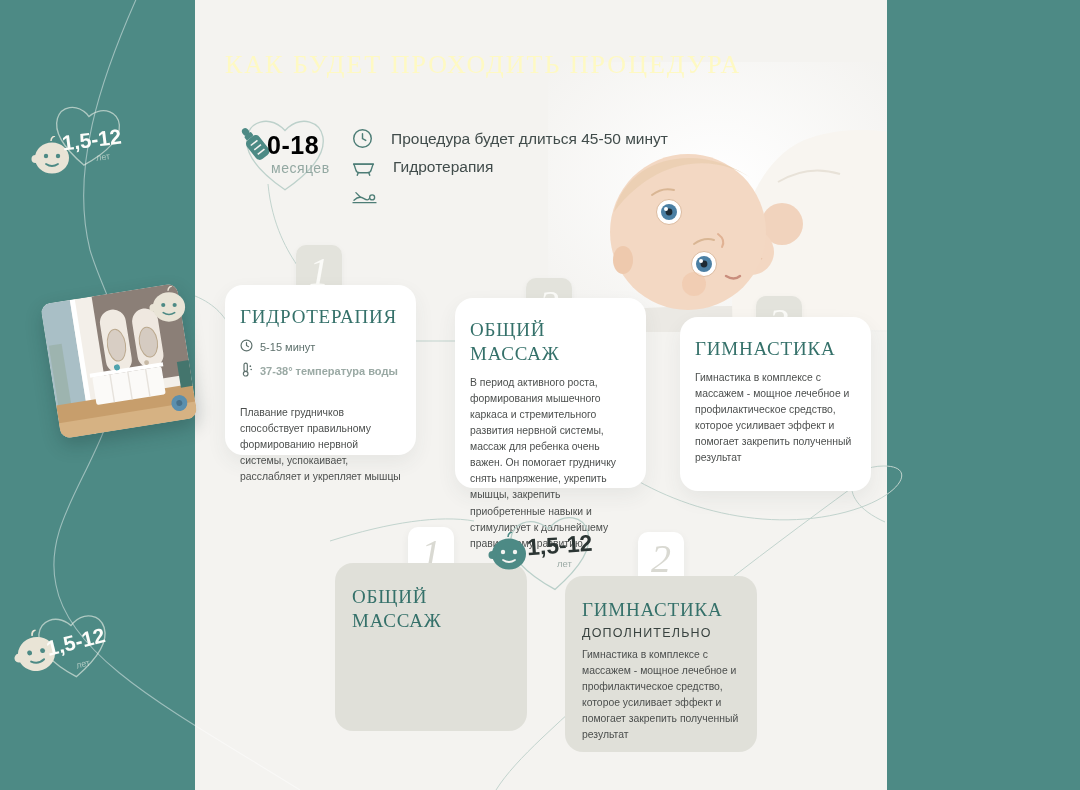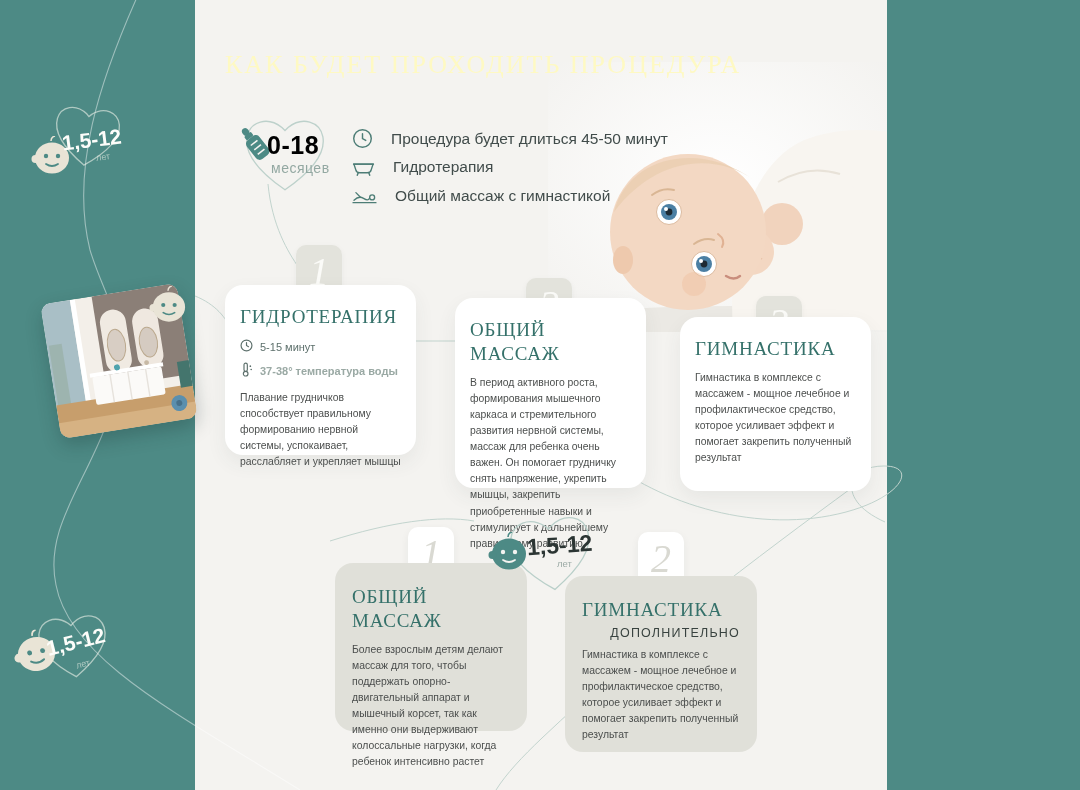--- a/index.html
+++ b/index.html
@@ -52,24 +52,24 @@
     box-shadow:0 8px 20px rgba(60,70,70,0.07);
     padding:20px 15px 14px;
   }
   .card h3 {
     font-family:"Liberation Serif", serif; font-weight:500;
     font-size:19px; letter-spacing:0.8px; color:#35716a; margin-bottom:9px; line-height:1.25;
   }
   .detail { display:flex; align-items:center; gap:7px; margin-bottom:6px; }
   .detail .txt { font-size:11px; color:#5d706c;text-align:right; }
   .detail.muted .txt { color:#9aa9a4;font-weight:bold; }
-  .card p { font-size:10.4px; line-height:1.55; color:#4c4f4e; margin-top:9px; }
+  .card p { font-size:10.4px; line-height:1.55; color:#4c4f4e; margin-top:24px; }
   .card-flat { background:#e0e0d9; box-shadow:none; padding:22px 17px 14px; }
   .card-flat p { color:#4b4e4d; }
-  .subtitle { font-size:12.5px; letter-spacing:1.2px; color:#38423f; margin:2px 0 7px; font-weight:500;text-align:right; }
+  .subtitle { font-size:12.5px; letter-spacing:1.2px; color:#38423f; margin:2px 0 7px; font-weight:500; }
 
   
   .center-badge-range { left:527px; top:532px; font-size:23px; color:#2b3533; transform:rotate(-4deg); }
   .center-badge-unit  { left:557px; top:558px; font-size:9.5px; color:#9cab a6; color:#9caba6; }
 
   
   .side-range { color:#fdfdfa; }
   .side-unit  { color:rgba(250,250,240,0.55); }
   .b1-range { left:62px;  top:128px; font-size:21px; transform:rotate(-7deg); }
   .b1-unit  { left:96px;  top:152px; font-size:9px; transform:rotate(-7deg); }
@@ -245,21 +245,20 @@
   </div>
   <div class="info-row" style="top:185px;">
     <span class="info-icon">
       <svg width="25" height="21" viewBox="0 0 26 22">
           <circle cx="21" cy="13" r="2.6" fill="none" stroke="#4d7d76" stroke-width="1.4"></circle>
           <path d="M2,16 Q7,11 12,14 T18,14" fill="none" stroke="#4d7d76" stroke-width="1.4" stroke-linecap="round"></path>
           <path d="M4,8 L9,13" stroke="#4d7d76" stroke-width="1.4" stroke-linecap="round"></path>
           <line x1="1" y1="18.5" x2="25" y2="18.5" stroke="#4d7d76" stroke-width="1.4" stroke-linecap="round"></line>
         </svg>
     </span>
-    <span class="txt">Общий массаж с гимнастикой</span>
   </div>
 
   <div class="tile tile-gray" style="left:296px; top:245px;">1</div>
   <div class="tile tile-gray" style="left:526px; top:278px;">2</div>
   <div class="tile tile-gray" style="left:756px; top:296px;">3</div>
 
   <div class="card" style="left:225px; top:285px; width:191px; height:170px;">
     <h3>ГИДРОТЕРАПИЯ</h3>
     <div class="detail">
       <span>
@@ -306,21 +305,20 @@
     <circle cx="5.5" cy="23" r="4" fill="#4d8a85"></circle>
     <circle cx="16" cy="20" r="2.2" fill="#f4f3f0"></circle>
     <circle cx="28" cy="20" r="2.2" fill="#f4f3f0"></circle>
     <path d="M16,28 q6,4 12,0" fill="none" stroke="#f4f3f0" stroke-width="1.8" stroke-linecap="round"></path>
   </svg>
   <div class="badge-range center-badge-range">1,5-12</div>
   <div class="badge-unit center-badge-unit">лет</div>
 
   <div class="card card-flat" style="left:335px; top:563px; width:192px; height:168px;">
     <h3 style="width:110px;">ОБЩИЙ МАССАЖ</h3>
-    <p style="margin-top:4px;">Более взрослым детям делают массаж для того, чтобы поддержать опорно-двигательный аппарат и мышечный корсет, так как именно они выдерживают колоссальные нагрузки, когда ребенок интенсивно растет</p>
   </div>
 
   <div class="card card-flat" style="left:565px; top:576px; width:192px; height:176px;">
     <h3 style="margin-bottom:4px;">ГИМНАСТИКА</h3>
     <div class="subtitle">ДОПОЛНИТЕЛЬНО</div>
     <p style="margin-top:0;">Гимнастика в комплексе с массажем - мощное лечебное и профилактическое средство, которое усиливает эффект и помогает закрепить полученный результат</p>
   </div>
 
 </div>
 

